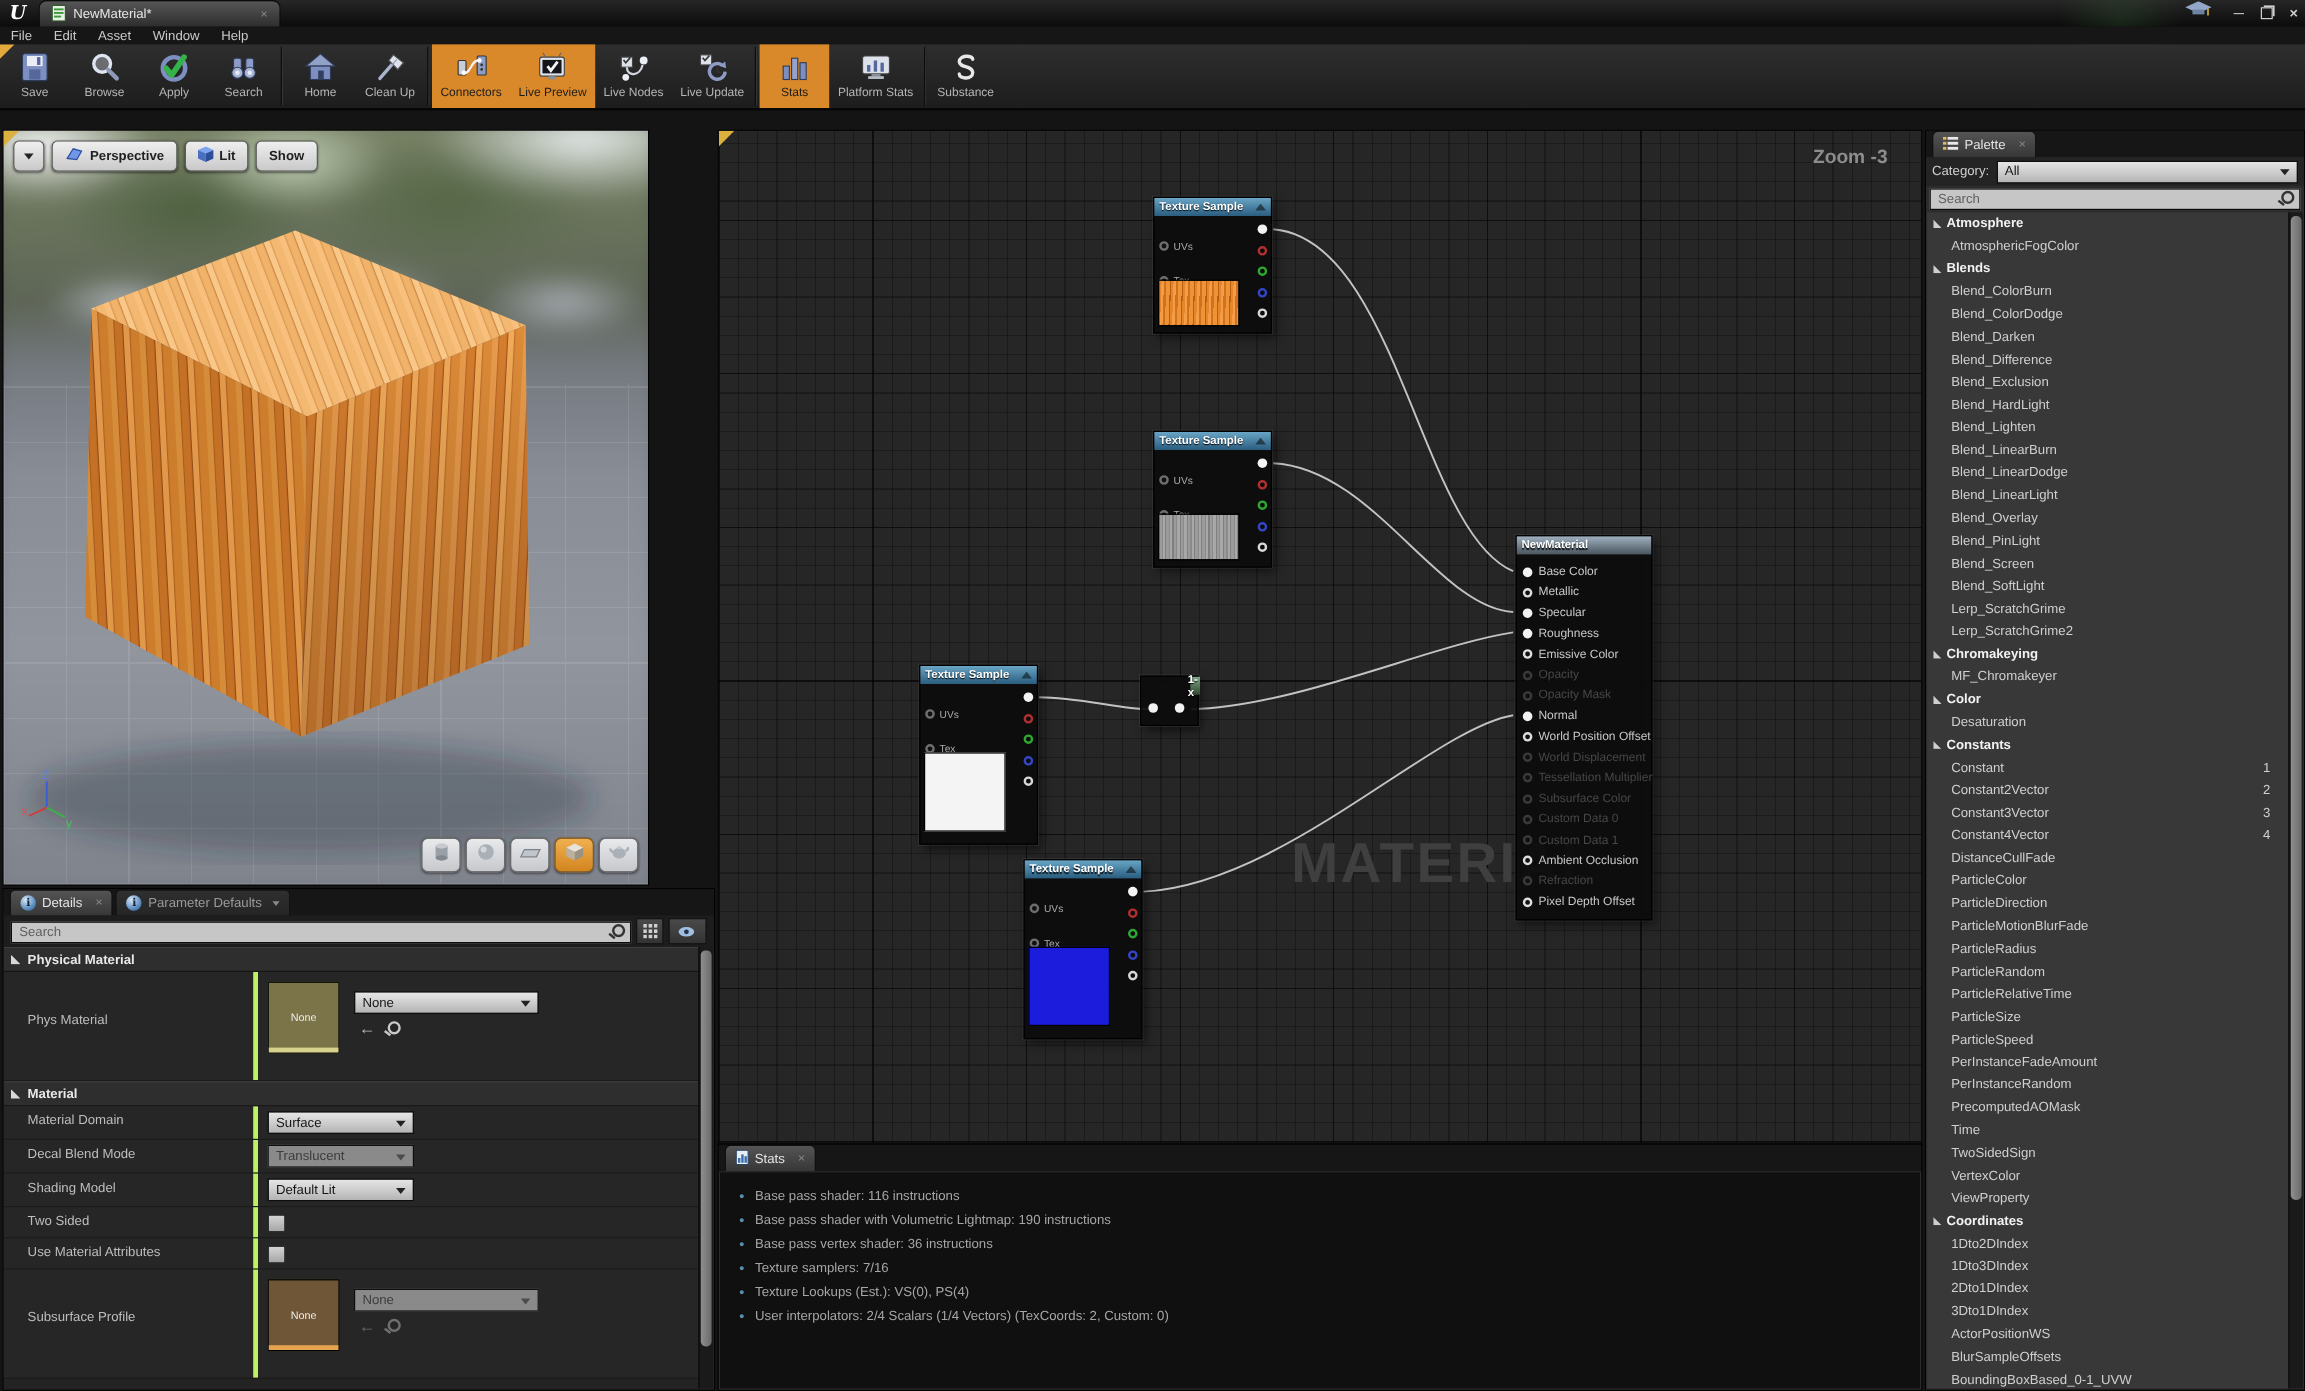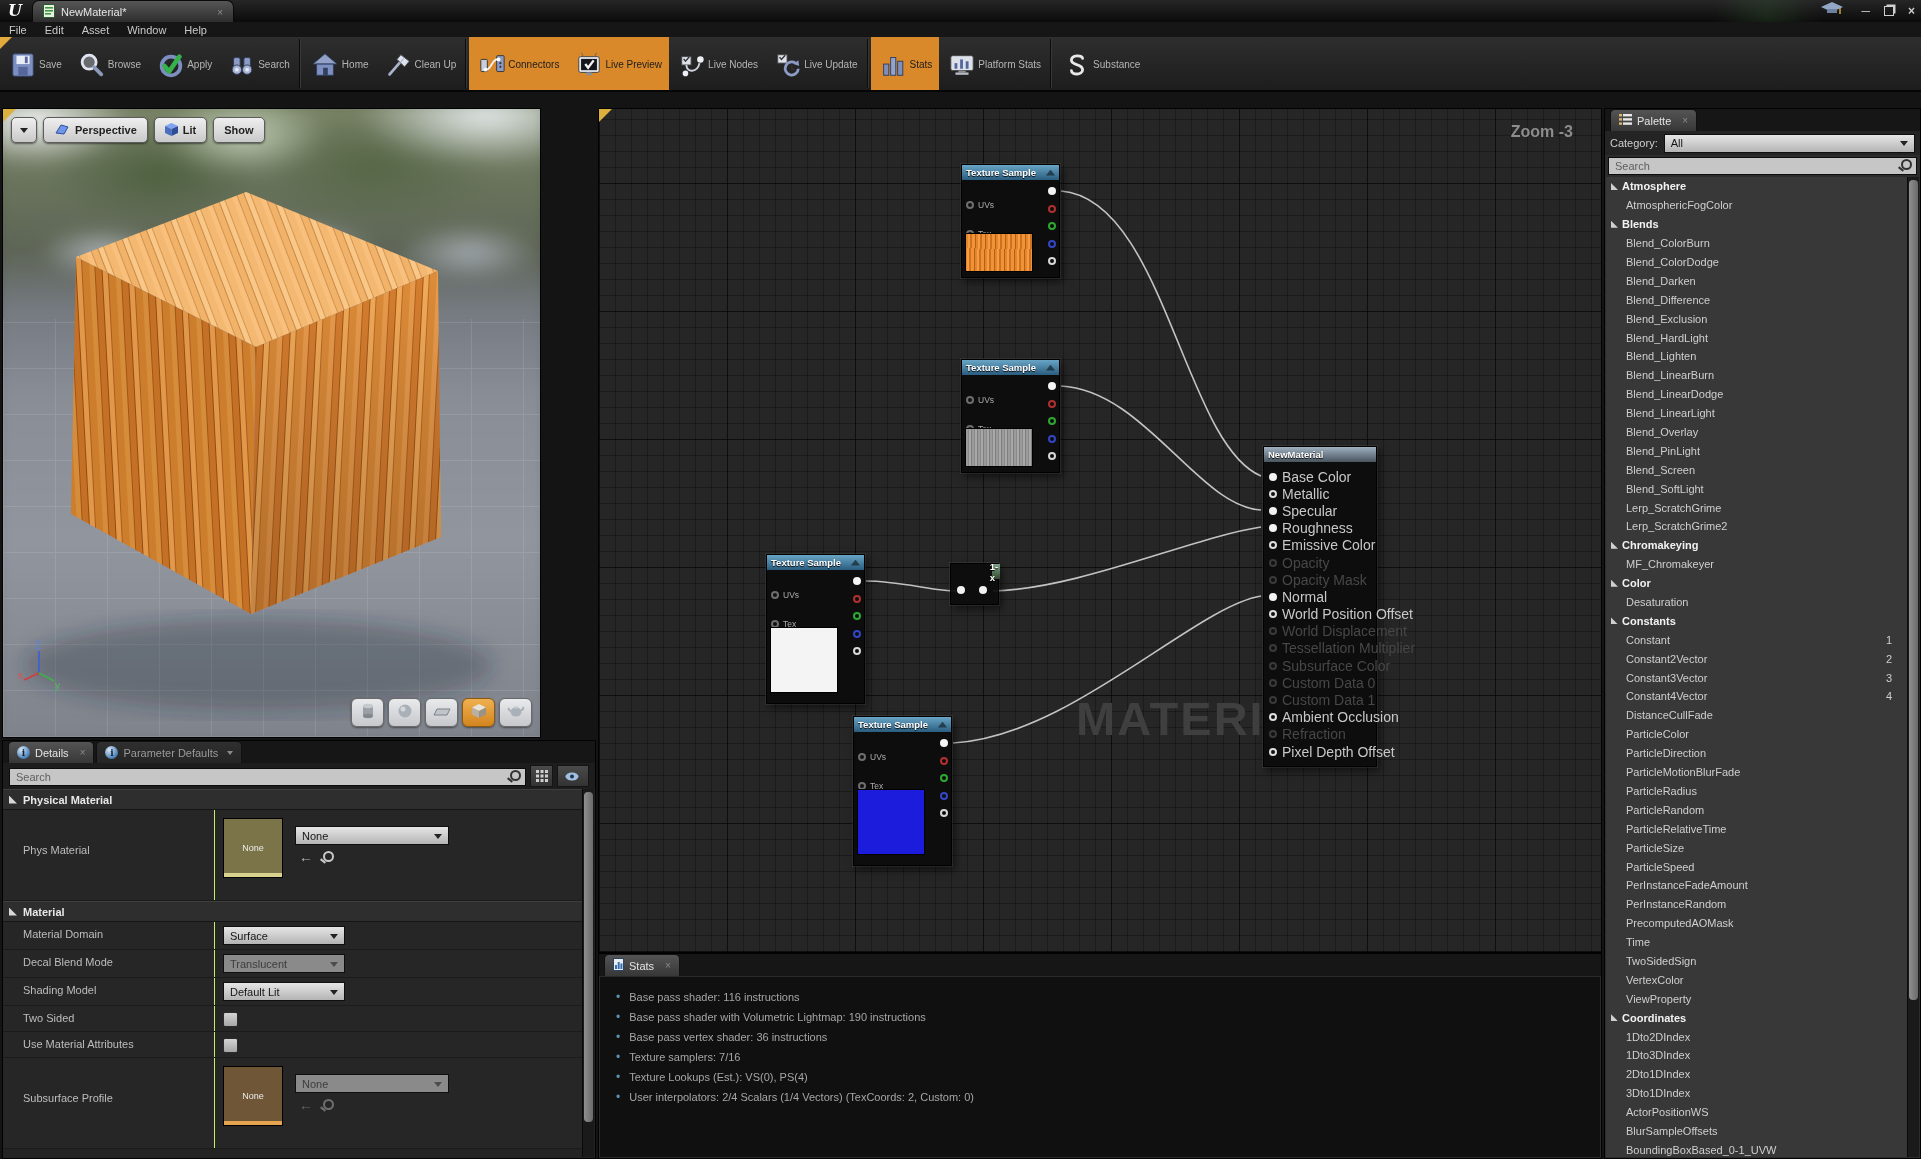--- a/index.html
+++ b/index.html
@@ -15,21 +15,21 @@
   .win-controls{position:absolute;right:6px;top:0;height:22px;display:flex;align-items:center;gap:14px;color:#cfcfcf;}
   .win-controls .wc{font-size:12px;font-weight:bold;cursor:default;}
   .restore-box{width:8px;height:8px;border:1.5px solid #cfcfcf;box-shadow:2px -2px 0 -0.5px #cfcfcf;}
   .cap-icon{margin-right:4px;}
   
   .menubar{position:absolute;left:0;top:22px;width:100%;height:15px;background:#161616;display:flex;align-items:center;color:#c9c9c9;font-size:11px;}
   .menu-item{padding:0 9px;height:15px;display:flex;align-items:center;}
   
   .toolbar{position:absolute;left:0;top:37px;width:100%;height:53px;background:linear-gradient(#2e2e2e,#1d1d1d);border-bottom:2px solid #060606;display:flex;align-items:stretch;}
   .tb-corner{position:absolute;left:0;top:0;width:0;height:0;border-top:12px solid #e3a93c;border-right:12px solid transparent;}
-  .tb-btn{display:flex;flex-direction:row;align-items:center;justify-content:flex-start;padding:3px 7px 1px;min-width:44px;color:#b5b5b5;font-size:10px;gap:1px;}
+  .tb-btn{display:flex;flex-direction:column;align-items:center;justify-content:flex-start;padding:3px 7px 1px;min-width:44px;color:#b5b5b5;font-size:10px;gap:1px;}
   .tb-btn .ic{width:31px;height:31px;display:flex;align-items:center;justify-content:center;}
   .tb-btn.active{background:#d9882a;color:#1d1d1d;}
   .tb-sep{width:1px;background:#0c0c0c;border-right:1px solid #373737;margin:2px 2px;}
   
   .panel{position:absolute;background:#202020;border:1px solid #020202;box-sizing:border-box;}
   .ycorner{position:absolute;left:0;top:0;width:0;height:0;border-top:13px solid #dcb03e;border-right:13px solid transparent;z-index:9;}
   
   .viewport{left:2px;top:108px;width:539px;height:630px;overflow:hidden;}
   .vp-bg{position:absolute;inset:-14px;filter:blur(9px);
     background:
@@ -68,21 +68,21 @@
   .searchbox{flex:1;position:relative;height:18px;}
   .searchbox input{width:100%;height:100%;box-sizing:border-box;background:#c6c6c6;border:1px solid #0c0c0c;font-size:11px;color:#222;padding:0 22px 0 6px;font-family:inherit;}
   .searchbox input::placeholder{color:#5f5f5f;}
   .lens{position:absolute;right:5px;top:3px;width:7px;height:7px;border:2px solid #333;border-radius:50%;}
   .lens::after{content:'';position:absolute;left:-5px;top:7px;width:6px;height:2px;background:#333;transform:rotate(38deg);}
   .sq-btn{width:21px;height:20px;background:linear-gradient(#4a4a4a,#333);border:1px solid #141414;display:flex;align-items:center;justify-content:center;}
   .d-body{position:absolute;left:0;top:48px;right:12px;bottom:0;overflow:hidden;}
   .sect{height:19px;background:#2e2e2e;border-top:1px solid #3e3e3e;border-bottom:1px solid #151515;display:flex;align-items:center;gap:6px;padding:0 6px;font-weight:bold;color:#e8e8e8;font-size:11px;}
   .tri{width:8px;height:8px;background:#d8d8d8;clip-path:polygon(0 0,100% 100%,0 100%);}
   .drow{display:flex;border-bottom:1px solid #1b1b1b;background:#262626;min-height:25px;}
-  .drow .lab{width:212px;box-sizing:border-box;padding:6px 4px 0 20px;color:#bdbdbd;font-size:11px;border-right:1px solid #bef264;}
+  .drow .lab{width:212px;box-sizing:border-box;padding:6px 4px 0 20px;color:#bdbdbd;font-size:11px;border-right:4px solid #bef264;}
   .drow .val{flex:1;padding:4px 8px;display:flex;align-items:flex-start;}
   .dd{height:17px;min-width:108px;background:linear-gradient(#e6e6e6,#b4b4b4);border:1px solid #0f0f0f;color:#161616;font-size:11px;display:flex;align-items:center;padding:0 6px;gap:8px;}
   .dd .arr{margin-left:auto;width:0;height:0;border:4px solid transparent;border-top:5px solid #222;margin-top:5px;}
   .dd.disabled{background:#8a8a8a;color:#3d3d3d;}
   .dd.disabled .arr{border-top-color:#4c4c4c;}
   .cb{width:13px;height:13px;background:linear-gradient(#d4d4d4,#a6a6a6);border:1px solid #2b2b2b;border-radius:2px;margin-top:2px;}
   .thumb{width:58px;height:58px;border:1px solid #000;display:flex;align-items:center;justify-content:center;font-size:9px;color:#ececec;position:relative;flex:0 0 auto;}
   .thumb.khaki{background:#7b7448;}
   .thumb.khaki::after{content:'';position:absolute;left:0;right:0;bottom:0;height:4px;background:#d9d18e;}
   .thumb.brown{background:#6e5636;}
@@ -120,21 +120,21 @@
   .pin.o-r{border:2px solid #b03030;background:#0c0c0c;}
   .pin.o-g{border:2px solid #2fa832;background:#0c0c0c;}
   .pin.o-b{border:2px solid #3346c8;background:#0c0c0c;}
   .pin.o-a{border:2px solid #d8d8d8;background:#0c0c0c;}
   .prev{position:absolute;left:3px;border:1px solid #000;}
   .prev.wood{background:repeating-linear-gradient(92deg,#e4862b 0 2px,#f59d45 2px 4px,#cf721f 4px 6px,#ef9336 6px 9px,#b85f14 9px 10px);}
   .prev.gray{background:repeating-linear-gradient(90deg,#9b9b9b 0 2px,#8a8a8a 2px 3px,#a8a8a8 3px 5px,#7f7f7f 5px 6px);}
   .prev.white{background:#f4f4f4;}
   .prev.blue{background:#1c1cdc;}
   .matpins{padding:6px 0;}
-  .matrow{display:flex;align-items:center;gap:5px;height:17.2px;padding-left:5px;font-size:14px;color:#c8c8c8;white-space:nowrap;}
+  .matrow{display:flex;align-items:center;gap:5px;height:17.2px;padding-left:5px;font-size:10px;color:#c8c8c8;white-space:nowrap;}
   .matrow.disabled{color:#474747;}
   .pin.m-conn{background:#f2f2f2;}
   .pin.m-open{border:2px solid #dedede;background:#101010;}
   .pin.m-dis{border:2px solid #3a3a3a;background:#101010;}
   .mm-pins{display:flex;gap:14px;position:absolute;left:6px;top:22px;}
   
   .statsp{left:598px;top:953px;width:1004px;height:206px;background:#141414;}
   .stats-body{position:absolute;left:0;top:22px;right:0;bottom:0;background:#101010;border:1px solid #2b2b2b;box-sizing:border-box;padding:10px 0 0 16px;}
   .stat-line{display:flex;align-items:center;gap:9px;height:20px;color:#a6a6a6;font-size:11px;}
   .stat-line .b{color:#5b8fae;font-size:12px;}

